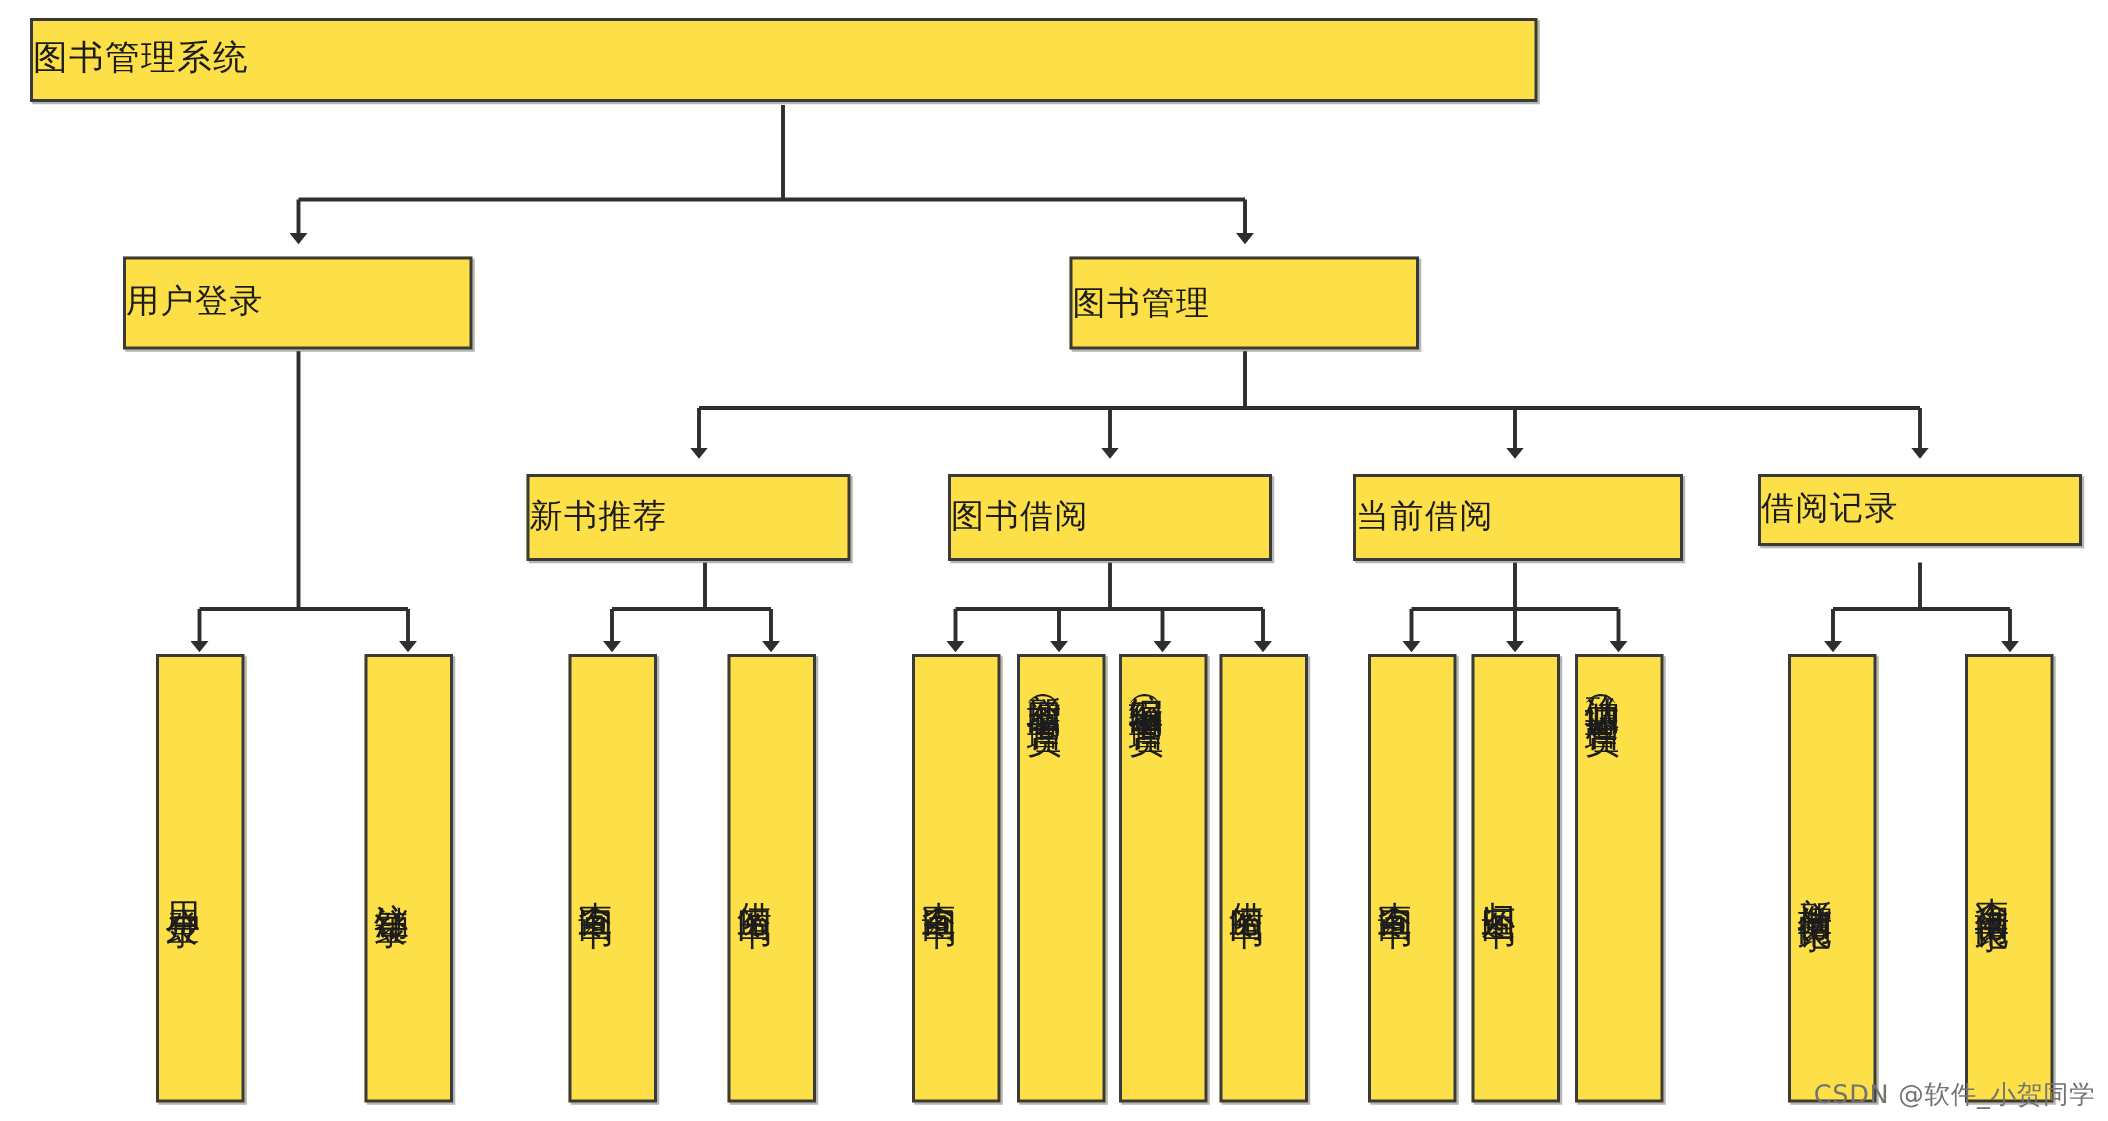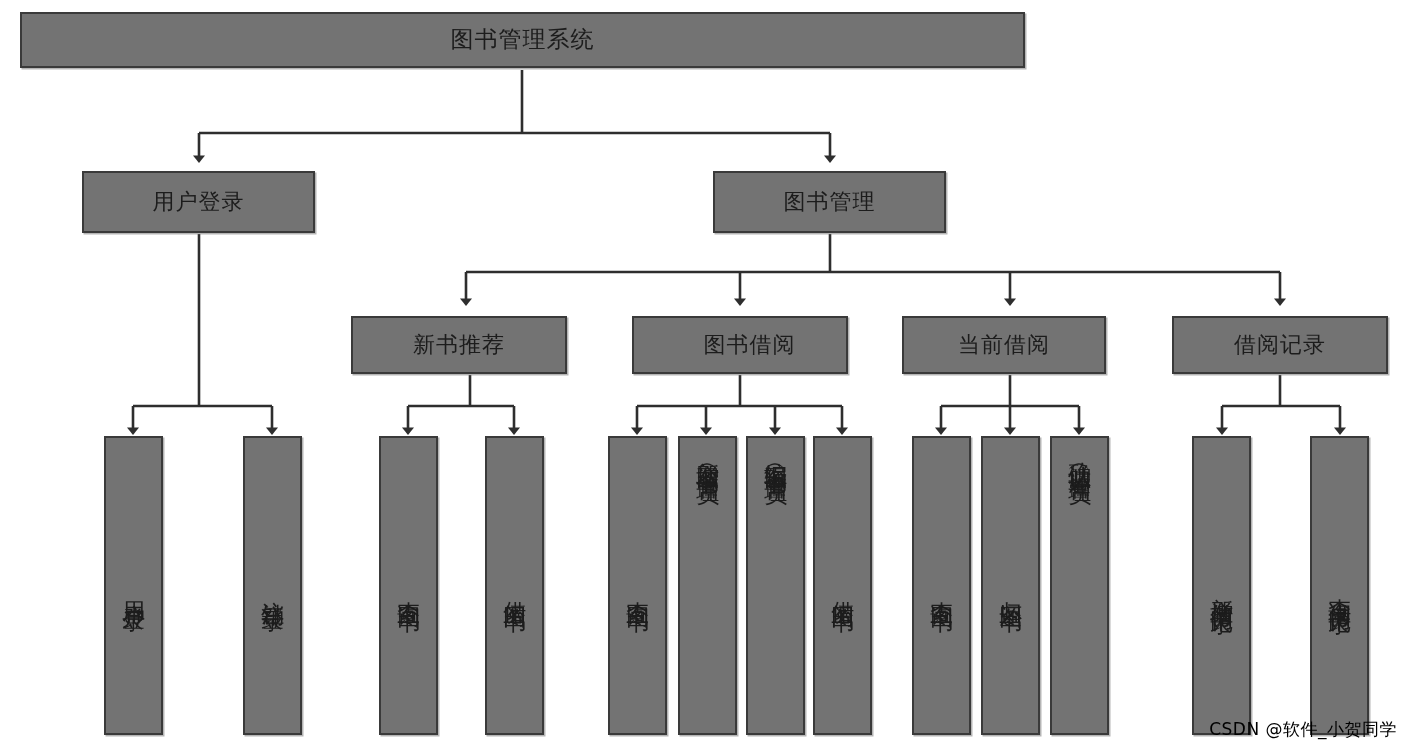--- a/index.html
+++ b/index.html
@@ -23,24 +23,24 @@
     left: 0;
     top: 0;
     width: 1405px;
     height: 747px;
     pointer-events: none;
   }
   .node {
     position: absolute;
     box-sizing: border-box;
     border: 2px solid #3a3a3a;
-    background: #737373;
+    background: #fde047;
     display: flex;
     align-items: center;
-    justify-content: center;
+    justify-content: flex-start;
     color: #1c1c1c;
     box-shadow: 1.5px 1.5px 0 rgba(120,120,120,0.55);
   }
   .node-h .label {
     font-size: 22px;
     line-height: 1.1;
     letter-spacing: 1px;
     white-space: nowrap;
   }
   .node-root .label {
@@ -59,21 +59,21 @@
     white-space: nowrap;
   }
   .node-v.center-v {
     align-items: center;
   }
   .watermark {
     position: absolute;
     right: 8px;
     bottom: 6px;
     font-size: 17px;
-    color: #000000;
+    color: #737373;
     letter-spacing: 0.5px;
     white-space: nowrap;
   }
 </style>
 </head>
 <body>
 
 <div id="diagram">
 
   <svg class="wires" viewBox="0 0 1405 747" xmlns="http://www.w3.org/2000/svg">
@@ -133,27 +133,27 @@
   <div class="node node-h" style="left:82px; top:171px; width:233px; height:62px;">
     <span class="label">用户登录</span>
   </div>
   <div class="node node-h" style="left:713px; top:171px; width:233px; height:62px;font-family:Liberation Serif, serif;">
     <span class="label">图书管理</span>
   </div>
 
   <div class="node node-h" style="left:351px; top:316px; width:216px; height:58px;">
     <span class="label">新书推荐</span>
   </div>
-  <div class="node node-h" style="left:632px; top:316px; width:216px; height:58px;padding-left:19px;">
+  <div class="node node-h" style="left:632px; top:316px; width:216px; height:58px;">
     <span class="label">图书借阅</span>
   </div>
-  <div class="node node-h" style="left:902px; top:316px; width:204px; height:58px;">
+  <div class="node node-h" style="left:902px; top:316px; width:220px; height:58px;">
     <span class="label">当前借阅</span>
   </div>
-  <div class="node node-h" style="left:1172px; top:316px; width:216px; height:58px;">
+  <div class="node node-h" style="left:1172px; top:316px; width:216px; height:48px;">
     <span class="label">借阅记录</span>
   </div>
 
   <div class="node node-v center-v" style="left:104px; top:436px; width:59px; height:299px;">
     <span class="label">用户登录</span>
   </div>
   <div class="node node-v center-v" style="left:243px; top:436px; width:59px; height:299px;">
     <span class="label">注销登录</span>
   </div>
 

